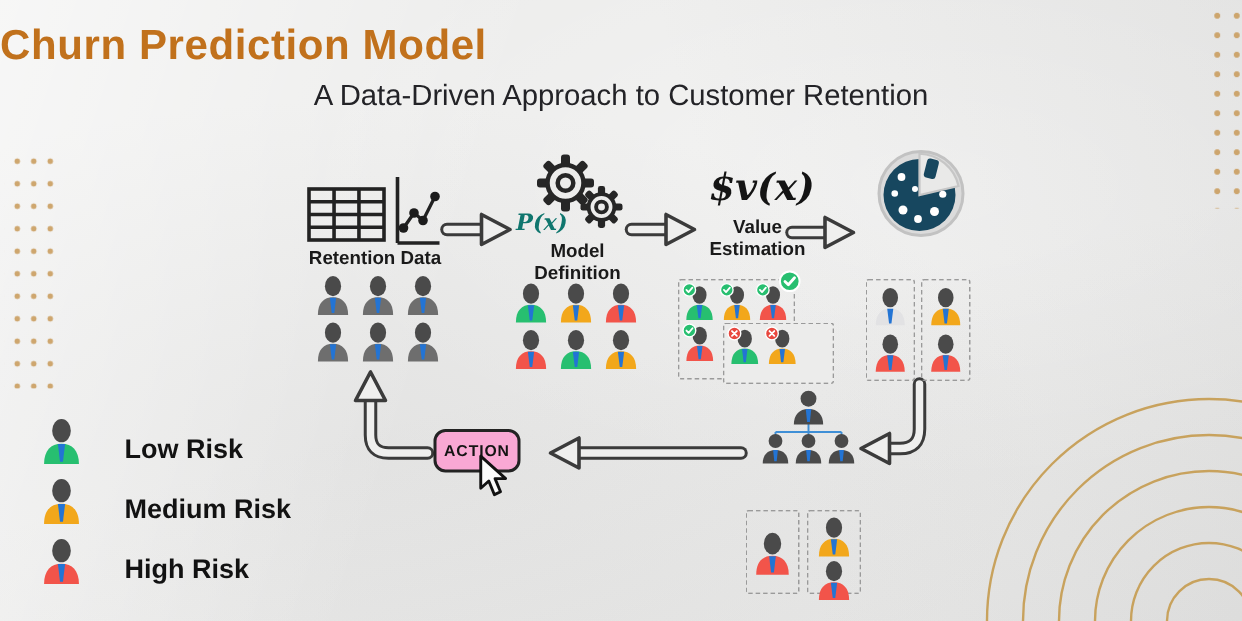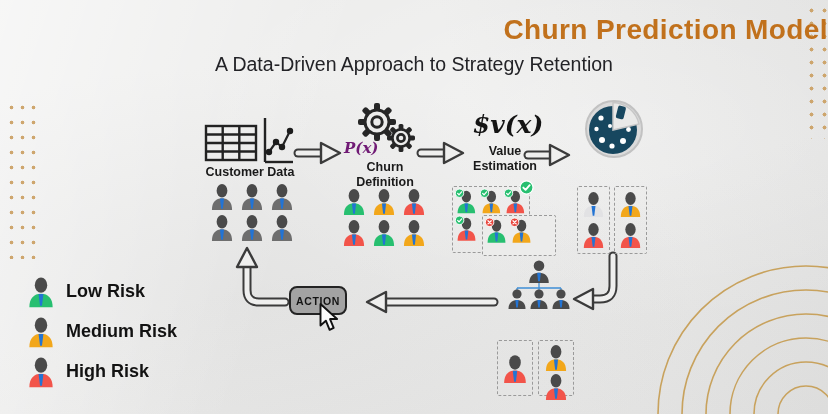--- a/index.html
+++ b/index.html
@@ -16,52 +16,52 @@
   .abs{position:absolute;}
   
   .dots-left{left:3px;top:96px;width:37px;height:163px;
     background-image:radial-gradient(circle, rgba(202,158,96,.9) 1.7px, rgba(0,0,0,0) 2.1px);
     background-size:11px 15px;background-position:3px 4px;}
   .dots-right{left:801px;top:0;width:27px;height:139px;
     background-image:radial-gradient(circle, rgba(202,158,96,.9) 1.8px, rgba(0,0,0,0) 2.2px);
     background-size:13px 13px;background-position:4px 4px;}
   .rings{right:0;bottom:0;}
   
-  .title{left:0;right:0;top:14px;text-align:right;font-size:28px;font-weight:800;
+  .title{left:0;right:0;top:14px;text-align:left;font-size:28px;font-weight:800;
          color:#C1711C;letter-spacing:.4px;}
   .subtitle{left:0;right:0;top:53px;text-align:center;font-size:19.5px;font-weight:500;color:#232327;}
   
   .step-label{position:absolute;text-align:center;font-size:12.5px;font-weight:800;
               color:#1a1a1a;line-height:15px;}
   .formula-sm{position:absolute;font-family:"DejaVu Serif",serif;font-style:italic;
-              font-weight:700;font-size:15px;color:#701a75;}
+              font-weight:700;font-size:15px;color:#0f766e;}
   .formula-lg{position:absolute;font-family:"DejaVu Serif",serif;font-style:italic;
               font-weight:700;font-size:25px;color:#141414;text-align:center;}
   
   .person{display:inline-block;position:relative;line-height:0;}
   .person svg{width:100%;height:auto;display:block;overflow:visible;}
   .pgrid{position:absolute;display:flex;flex-wrap:wrap;gap:2px 4px;}
   .pgrid .person{width:26px;}
   .dash-box{position:absolute;border:1.6px dashed #9a9a9a;border-radius:2px;box-sizing:border-box;}
   .ve-row{display:flex;gap:2px;padding:2px 2px 0 2px;}
   .ve-row .person{width:23px;}
   .ve-inner{background:#ececeb;}
   .corner-badge{position:absolute;right:-5px;top:-7px;width:15px;height:15px;line-height:0;}
   .seg-box{display:flex;flex-direction:column;align-items:center;gap:3px;padding-top:3px;}
   .seg-box .person{width:25px;}
   .strat-box-a{display:flex;align-items:center;justify-content:center;}
   .strat-box-a .person{width:28px;}
   .strat-box-b{display:flex;flex-direction:column;align-items:center;padding-top:2px;}
   .strat-box-b .person{width:26px;}
   
   .action-btn{left:289px;top:286px;width:58px;height:29px;border:2.6px solid #232323;border-radius:8px;
-     background:#a3a3a3;display:flex;align-items:center;justify-content:center;box-sizing:border-box;
+     background:#f9a8d4;display:flex;align-items:center;justify-content:center;box-sizing:border-box;
      font-size:10.5px;font-weight:800;letter-spacing:.6px;color:#141414;}
   
-  .legend-item{position:absolute;display:flex;align-items:center;gap:10px;height:38px;}
+  .legend-item{position:absolute;display:flex;align-items:flex-end;gap:27px;height:38px;}
   .legend-item .person{width:30px;}
   .legend-label{font-size:18px;font-weight:800;color:#121212;}
   svg{overflow:visible;}
 </style>
 </head>
 <body>
 
 <div class="canvas">
 
   <div class="abs dots-left"></div>
@@ -71,21 +71,21 @@
       <circle cx="158" cy="140" r="28"></circle>
         <circle cx="158" cy="140" r="52"></circle>
       <circle cx="158" cy="140" r="76"></circle>
         <circle cx="158" cy="140" r="100"></circle>
       <circle cx="158" cy="140" r="124"></circle>
         <circle cx="158" cy="140" r="148"></circle>
     </g>
   </svg>
 
   <div class="abs title">Churn Prediction Model</div>
-  <div class="abs subtitle">A Data-Driven Approach to Strategy Retention</div>
+  <div class="abs subtitle">A Data-Driven Approach to Customer Retention</div>
 
   <svg class="abs" style="left:0;top:0;pointer-events:none;" width="828" height="414" viewBox="0 0 828 414">
     <g stroke-linecap="round" stroke-linejoin="round" fill="none">
 
       <g>
         <path d="M298,153 H322" stroke="#3B3B3B" stroke-width="9"></path>
         <path d="M298,153 H322" stroke="#EFEFEE" stroke-width="5"></path>
         <polygon points="340,153 321,143 321,163" fill="#EFEFEE" stroke="#3B3B3B" stroke-width="2.4"></polygon>
       </g>
 
@@ -133,21 +133,21 @@
         <line x1="62" y1="52" x2="90" y2="52"></line>
       <polyline points="66,42 73,32 79,37 87,21" stroke-width="2.2"></polyline>
     </g>
     <g fill="#1c1c1c">
       <circle cx="66" cy="42" r="3.2"></circle>
         <circle cx="73" cy="32" r="3.2"></circle>
       <circle cx="79" cy="37" r="3.2"></circle>
         <circle cx="87" cy="21" r="3.2"></circle>
     </g>
   </svg>
-  <div class="step-label" style="left:190px;top:165px;width:120px;">Customer Data</div>
+  <div class="step-label" style="left:190px;top:165px;width:120px;">Retention Data</div>
   <div class="pgrid" style="left:209px;top:182px;width:88px;">
       <span class="person">
         <svg viewBox="0 0 40 44">
           <ellipse cx="20" cy="13.5" rx="8.3" ry="10.3" fill="#4A4A4A"></ellipse>
           <path d="M20 25 C10.5 25 4.5 31 4.5 43 L35.5 43 C35.5 31 29.5 25 20 25 Z" fill="#6E6E6E"></path>
           <path d="M16.8 25.4 L23.2 25.4 L21.3 41 L18.7 41 Z" fill="#2374D4"></path>
         </svg>
       </span>
       <span class="person">
         <svg viewBox="0 0 40 44">
@@ -207,21 +207,21 @@
       <rect x="48.6" y="24" width="4.8" height="8" rx="1.6" transform="rotate(180 51 38)"></rect>
       <rect x="48.6" y="24" width="4.8" height="8" rx="1.6" transform="rotate(225 51 38)"></rect>
       <rect x="48.6" y="24" width="4.8" height="8" rx="1.6" transform="rotate(270 51 38)"></rect>
       <rect x="48.6" y="24" width="4.8" height="8" rx="1.6" transform="rotate(315 51 38)"></rect>
     </g>
     <circle cx="51" cy="38" r="8.6" fill="#ececeb" stroke="#262626" stroke-width="2.6"></circle>
     <circle cx="51" cy="38" r="3.6" fill="#ececeb" stroke="#262626" stroke-width="2.6"></circle>
   </svg>
   <div class="formula-sm" style="left:344px;top:139px;">P(x)</div>
   <div class="step-label" style="left:345px;top:160px;width:80px;">
-    <div>Churn</div>
+    <div>Model</div>
     <div>Definition</div>
   </div>
   <div class="pgrid" style="left:341px;top:187px;width:88px;">
       <span class="person">
         <svg viewBox="0 0 40 44">
           <ellipse cx="20" cy="13.5" rx="8.3" ry="10.3" fill="#4A4A4A"></ellipse>
           <path d="M20 25 C10.5 25 4.5 31 4.5 43 L35.5 43 C35.5 31 29.5 25 20 25 Z" fill="#27BF70"></path>
           <path d="M16.8 25.4 L23.2 25.4 L21.3 41 L18.7 41 Z" fill="#2374D4"></path>
         </svg>
       </span>

